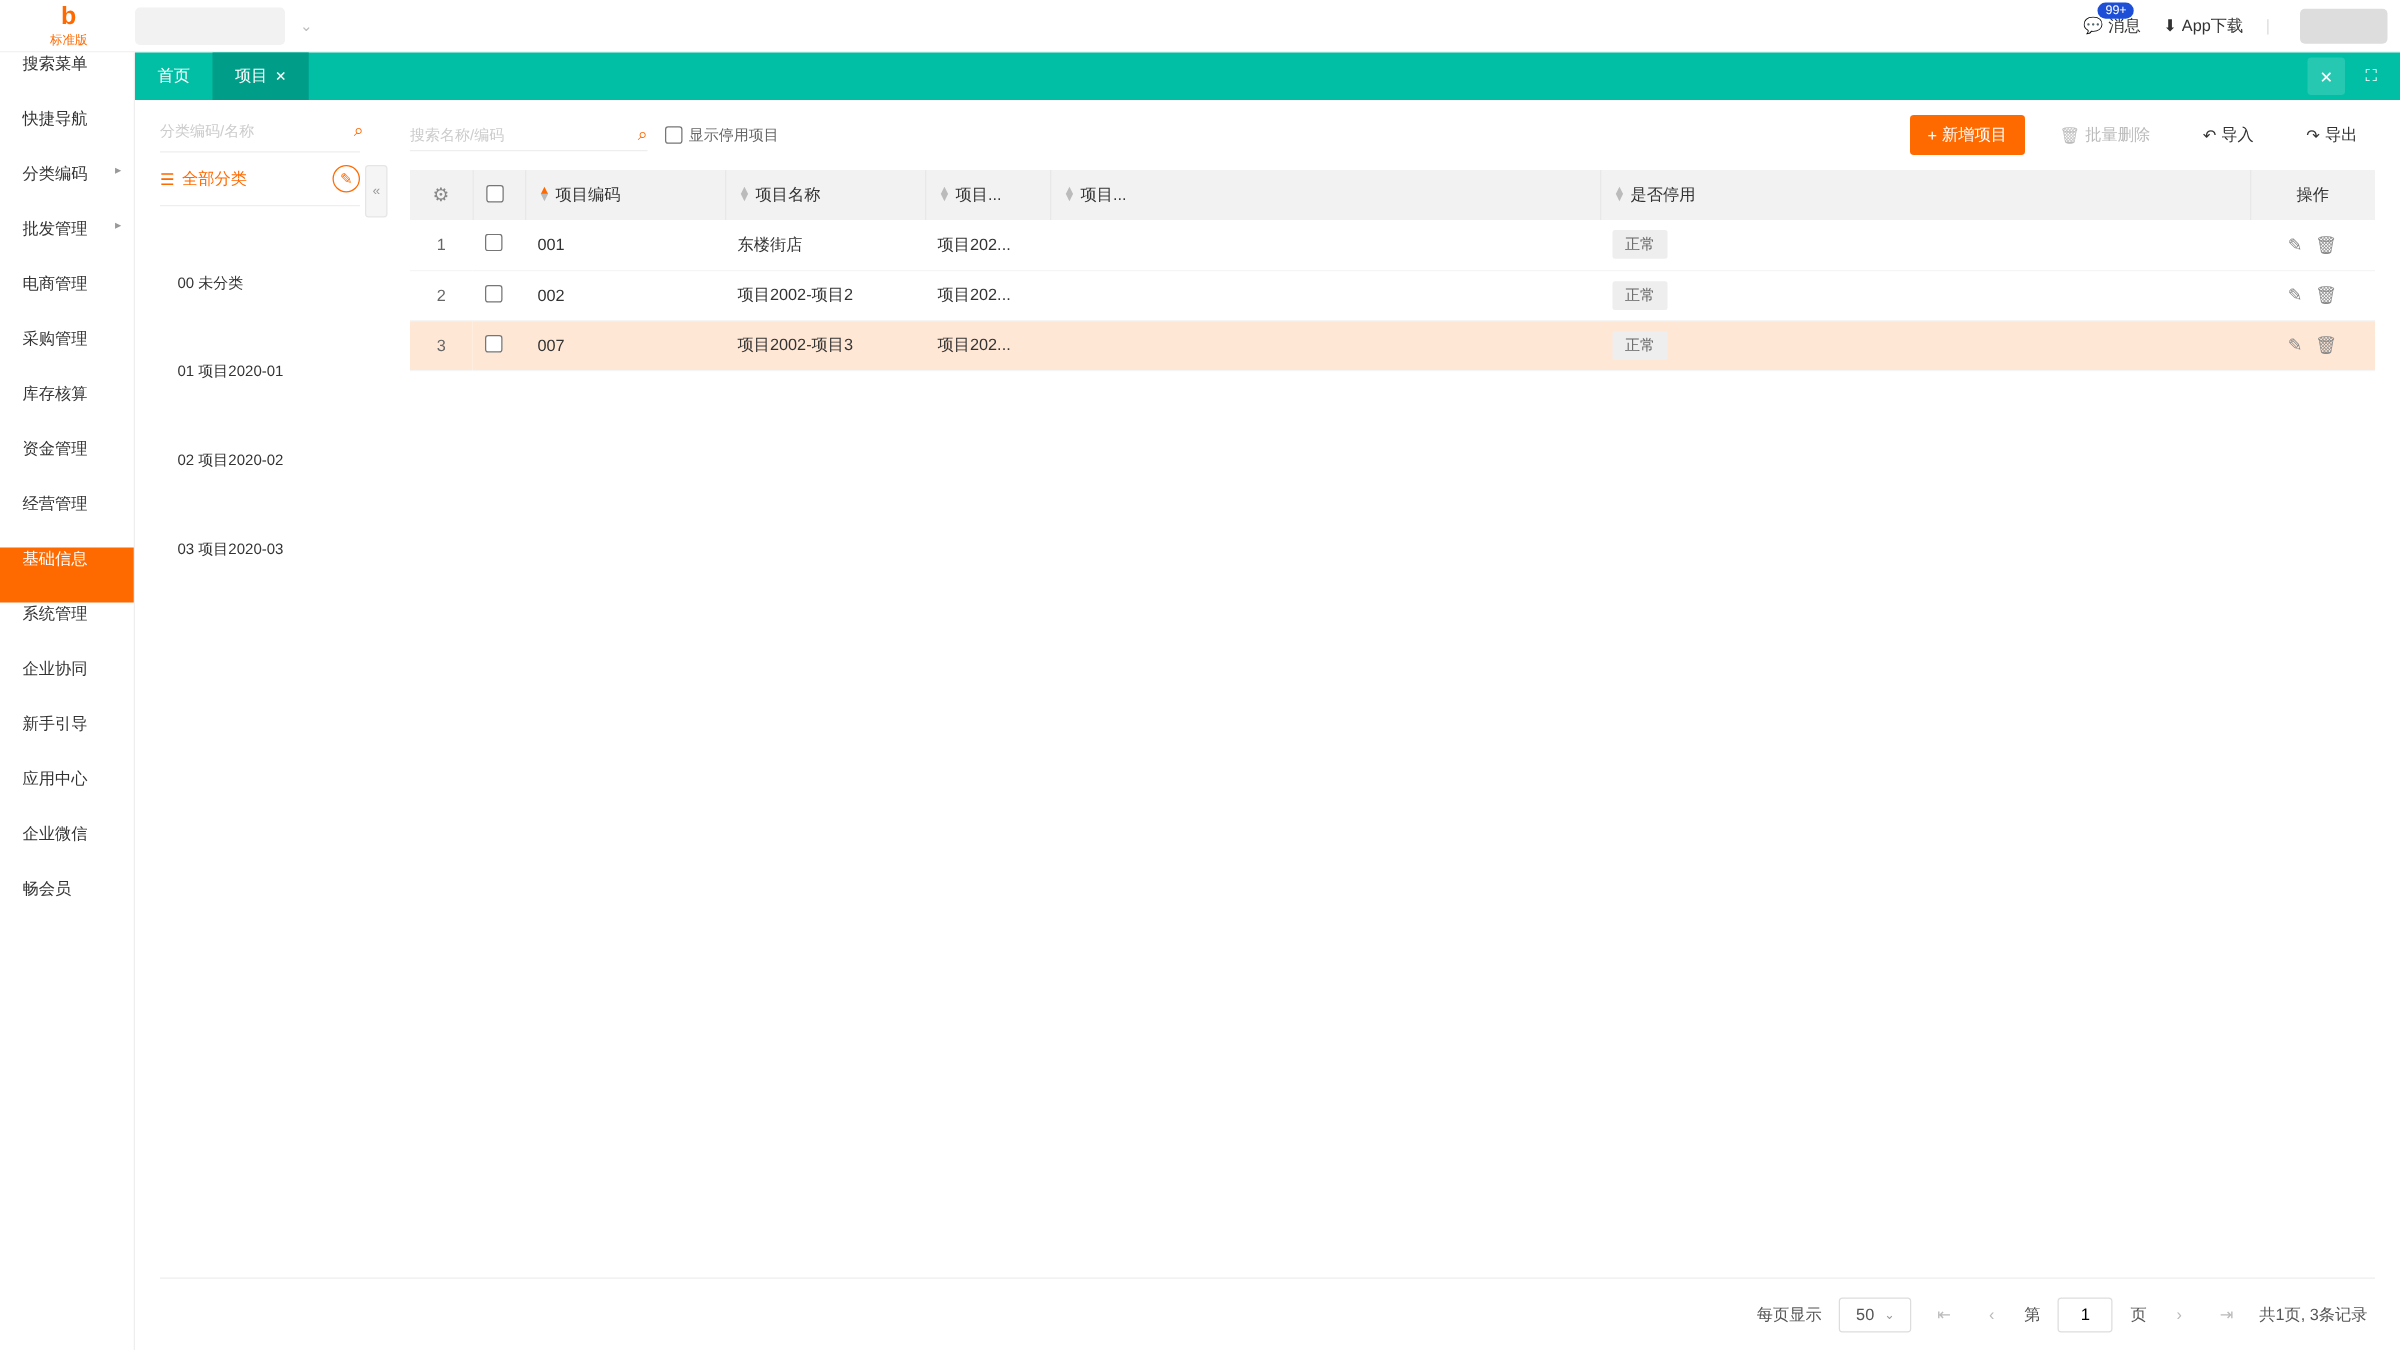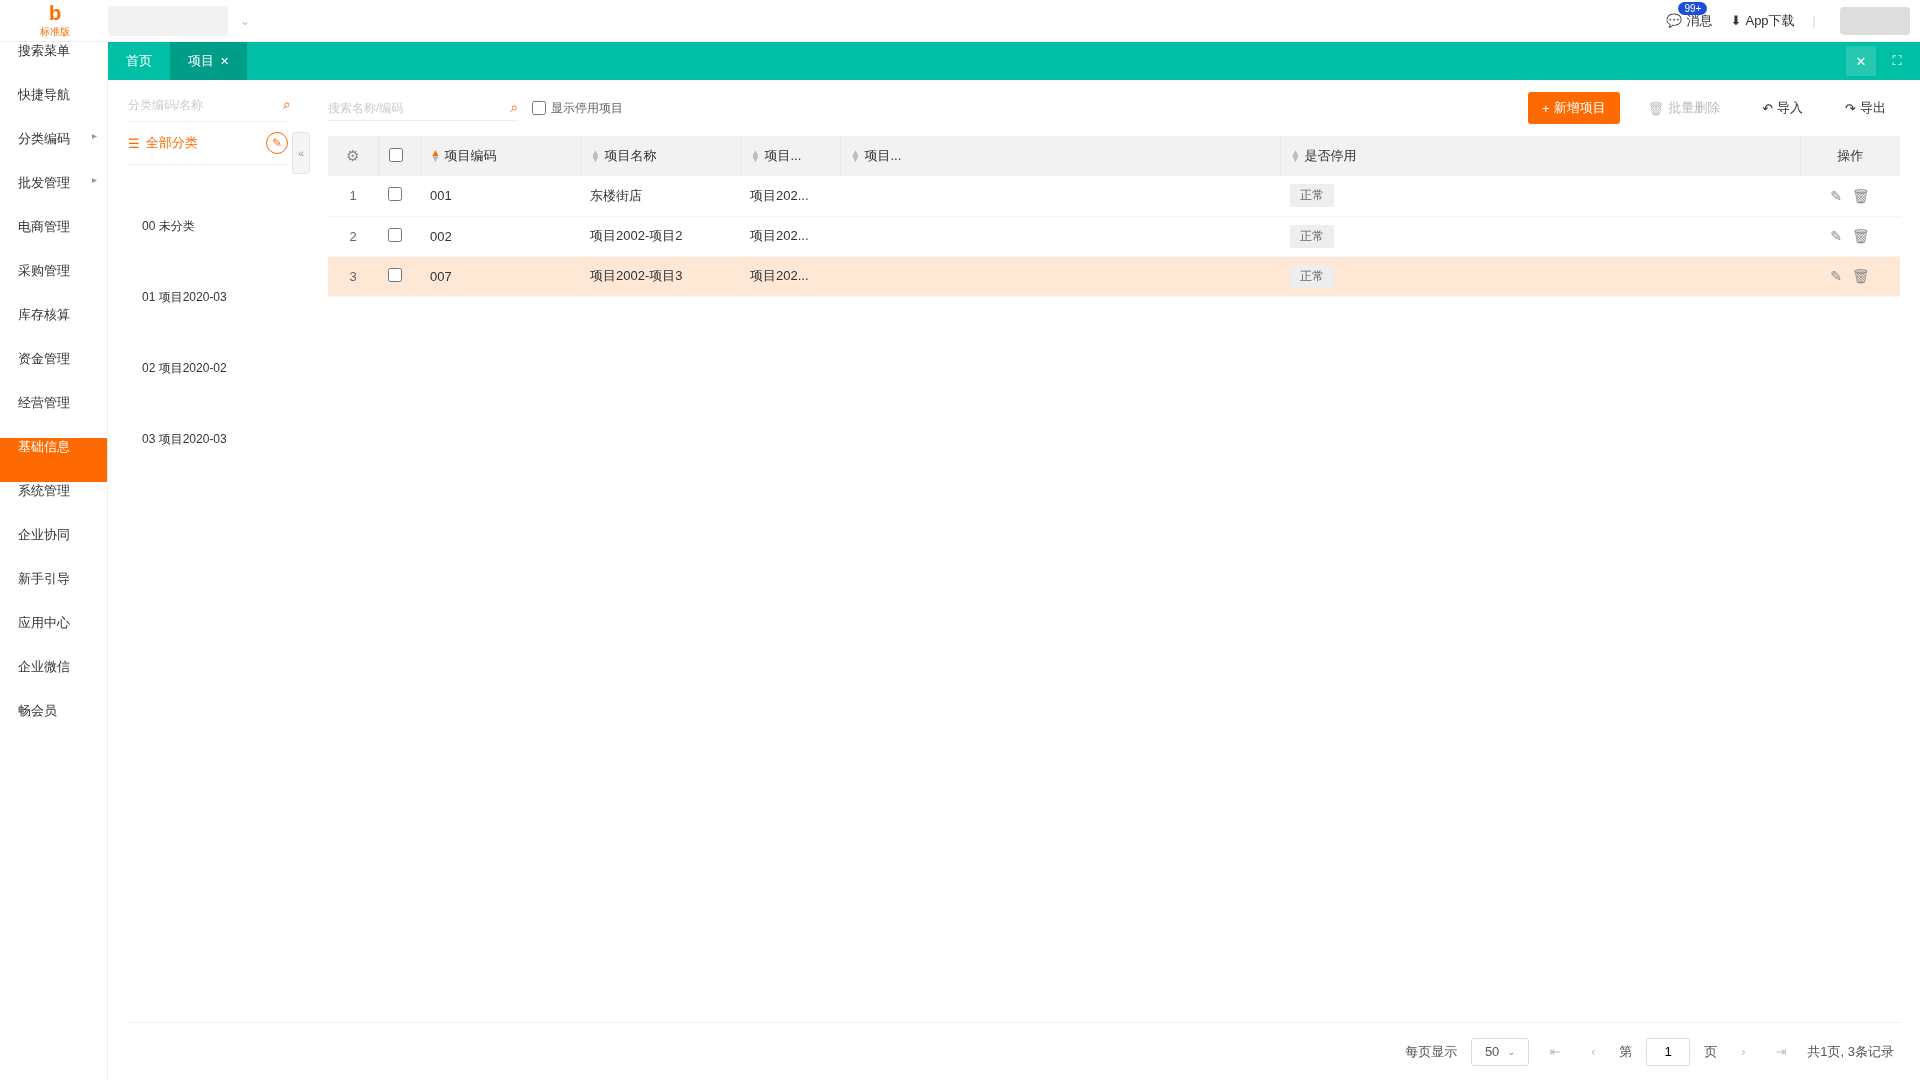--- a/index.html
+++ b/index.html
@@ -189,21 +189,21 @@
         <input placeholder="分类编码/名称" style="">
         <span class="search-ic">⌕</span>
       </div>
       <div class="cat-head">
         <span>☰</span>
         <span>全部分类</span>
         <span class="edit-ic">✎</span>
       </div>
       <div class="cat-list" id="cat-list">
           <div class="cat-item">00 未分类</div>
-          <div class="cat-item">01 项目2020-03</div>
+          <div class="cat-item">01 项目2020-01</div>
           <div class="cat-item">02 项目2020-02</div>
           <div class="cat-item">03 项目2020-03</div>
         </div>
       <div class="collapse-handle">«</div>
     </div>
 
     <div class="table-region">
       <div class="toolbar">
         <div class="tb-search">
           <input placeholder="搜索名称/编码" style="">

